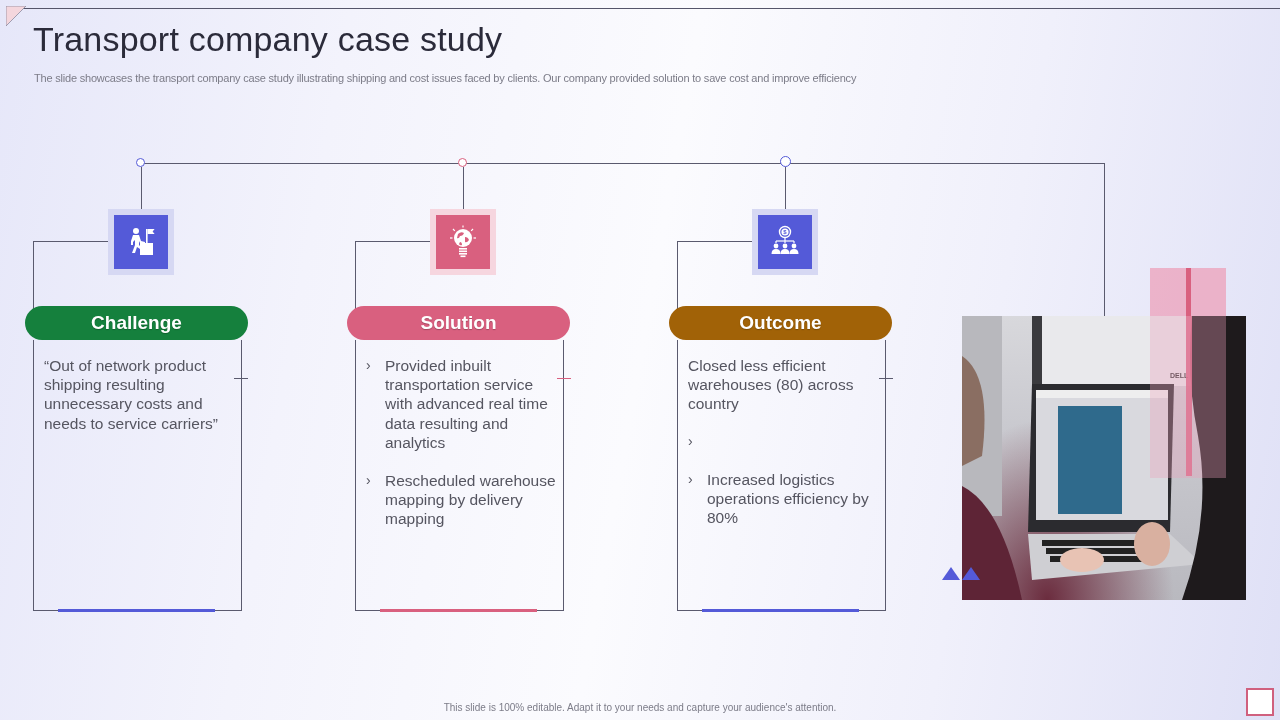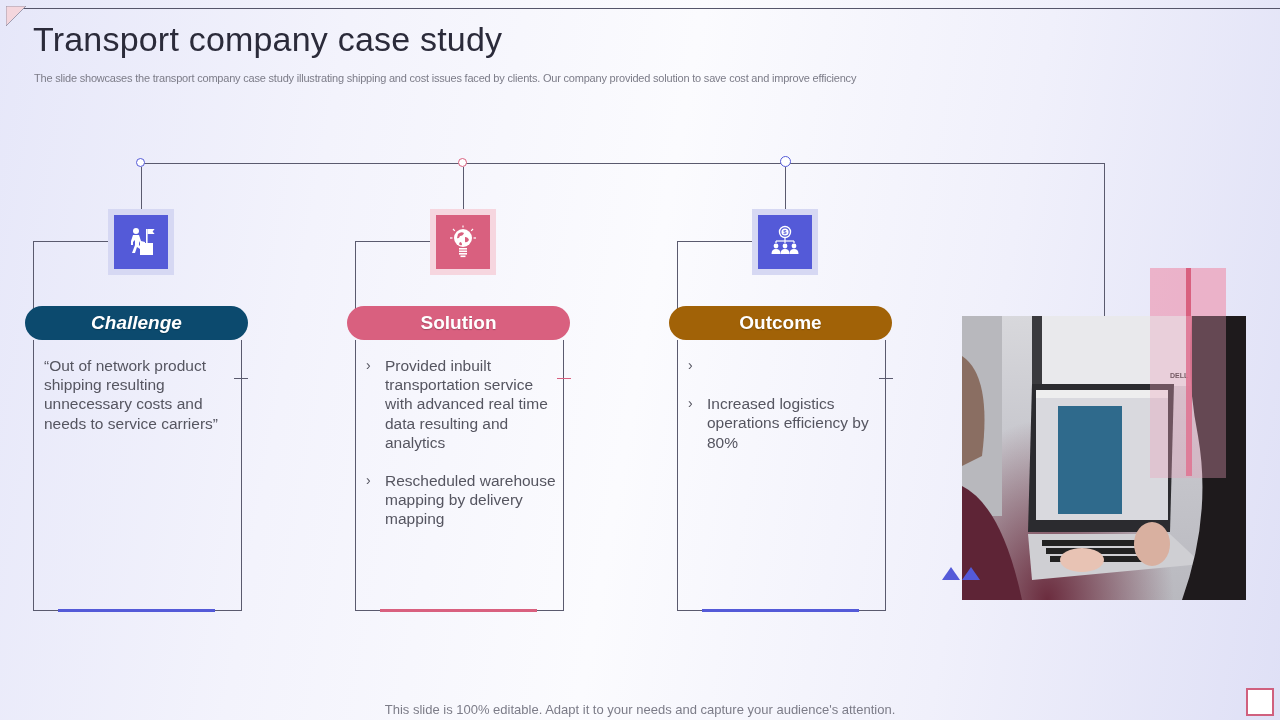--- a/index.html
+++ b/index.html
@@ -29,21 +29,21 @@
 
   .card-text { font-size:15.5px; color:#555560; line-height:19.2px; }
   .bullet { display:flex; margin-bottom:19px; }
   .bullet .chev { width:19px; flex:none; font-size:14px; color:#555560; }
   .tab { width:14px; height:1px; background:#5a5a6e; }
 
   .photo { left:962px; top:316px; width:284px; height:284px; overflow:hidden;
     background:
       radial-gradient(ellipse at 30% 100%, #6b2c3e 0%, rgba(107,44,62,0) 45%),
       linear-gradient(180deg, #d8d8dc 0%, #c9c9cf 40%, #b9b9bf 100%); }
-  .footer { left:0; width:1280px; top:702px; text-align:center; font-size:13px; color:#7c7c88; }
+  .footer { left:0; width:1280px; top:702px; text-align:center; font-size:10px; color:#7c7c88; }
   .corner-box { left:1246px; top:688px; width:28px; height:28px; border:2px solid #d0607e; box-sizing:border-box; background:#fff; }
 </style>
 </head>
 <body>
 
 <div class="abs top-rule"></div>
 <svg class="abs corner-tri" viewBox="0 0 20 20">
   <polygon points="0,0 20,0 0,20" fill="#f4d6dd" stroke="#8a8aa0" stroke-width="0.8"></polygon>
 </svg>
 
@@ -62,21 +62,21 @@
     <div class="icon-inner" style="background:#545ad8;">
       <svg width="34" height="34" viewBox="0 0 34 34">
         <circle cx="12" cy="6" r="3" fill="#fff"></circle>
         <path d="M9 10 h6 l2 6 l4 1 v2 l-5 -1 l-1 -2 v4 l3 3 v5 h-2 v-4 l-3 -2 l-2 6 h-3 l3 -8 v-5 l-2 2 v3 h-2 v-4 z" fill="#fff"></path>
         <rect x="22" y="4" width="1.6" height="14" fill="#fff"></rect>
         <path d="M23.6 4 h7 l-2 2.5 l2 2.5 h-7 z" fill="#fff"></path>
         <rect x="16" y="18" width="13" height="12" fill="#fff"></rect>
       </svg>
     </div>
   </div>
-  <div class="abs pill" style="left:25px; top:306px; width:223px; background:#0c4a6e;font-style:italic;">Challenge</div>
+  <div class="abs pill" style="left:25px; top:306px; width:223px; background:#15803d;">Challenge</div>
   <div class="abs card-border" style="left:33px; top:340px; width:207px; height:270px; border-top:none;"></div>
   <div class="abs tab" style="left:234px; top:378px;"></div>
   <div class="abs bar" style="left:58px; top:609px; width:157px; background:#545ad8;"></div>
   <div class="abs card-text" style="left:44px; top:356px; width:184px;">“Out of network product shipping resulting unnecessary costs and needs to service carriers”</div>
 </div>
 
 <div>
   <div class="abs node" style="left:458px; top:158px; border-color:#d9607f;"></div>
   <div class="abs vline" style="left:463px; top:167px; height:43px;"></div>
   <div class="abs hline" style="left:355px; top:241px; width:76px;"></div>
@@ -143,20 +143,21 @@
             <path d="M21.5 29 q0 -5 4.5 -5 q4.5 0 4.5 5 z"></path>
         </g>
       </svg>
     </div>
   </div>
   <div class="abs pill" style="left:669px; top:306px; width:223px; background:#a16207;">Outcome</div>
   <div class="abs card-border" style="left:677px; top:340px; width:207px; height:270px;"></div>
   <div class="abs tab" style="left:879px; top:378px;"></div>
   <div class="abs bar" style="left:702px; top:609px; width:157px; background:#545ad8;"></div>
   <div class="abs card-text" style="left:688px; top:356px; width:190px;">
+    <div style="margin-bottom:18px;">Closed less efficient warehouses (80) across country</div>
     <div class="bullet">
       <span class="chev">›</span>
     </div>
     <div class="bullet">
       <span class="chev">›</span>
       <span>Increased logistics operations efficiency by 80%</span>
     </div>
   </div>
 </div>
 

